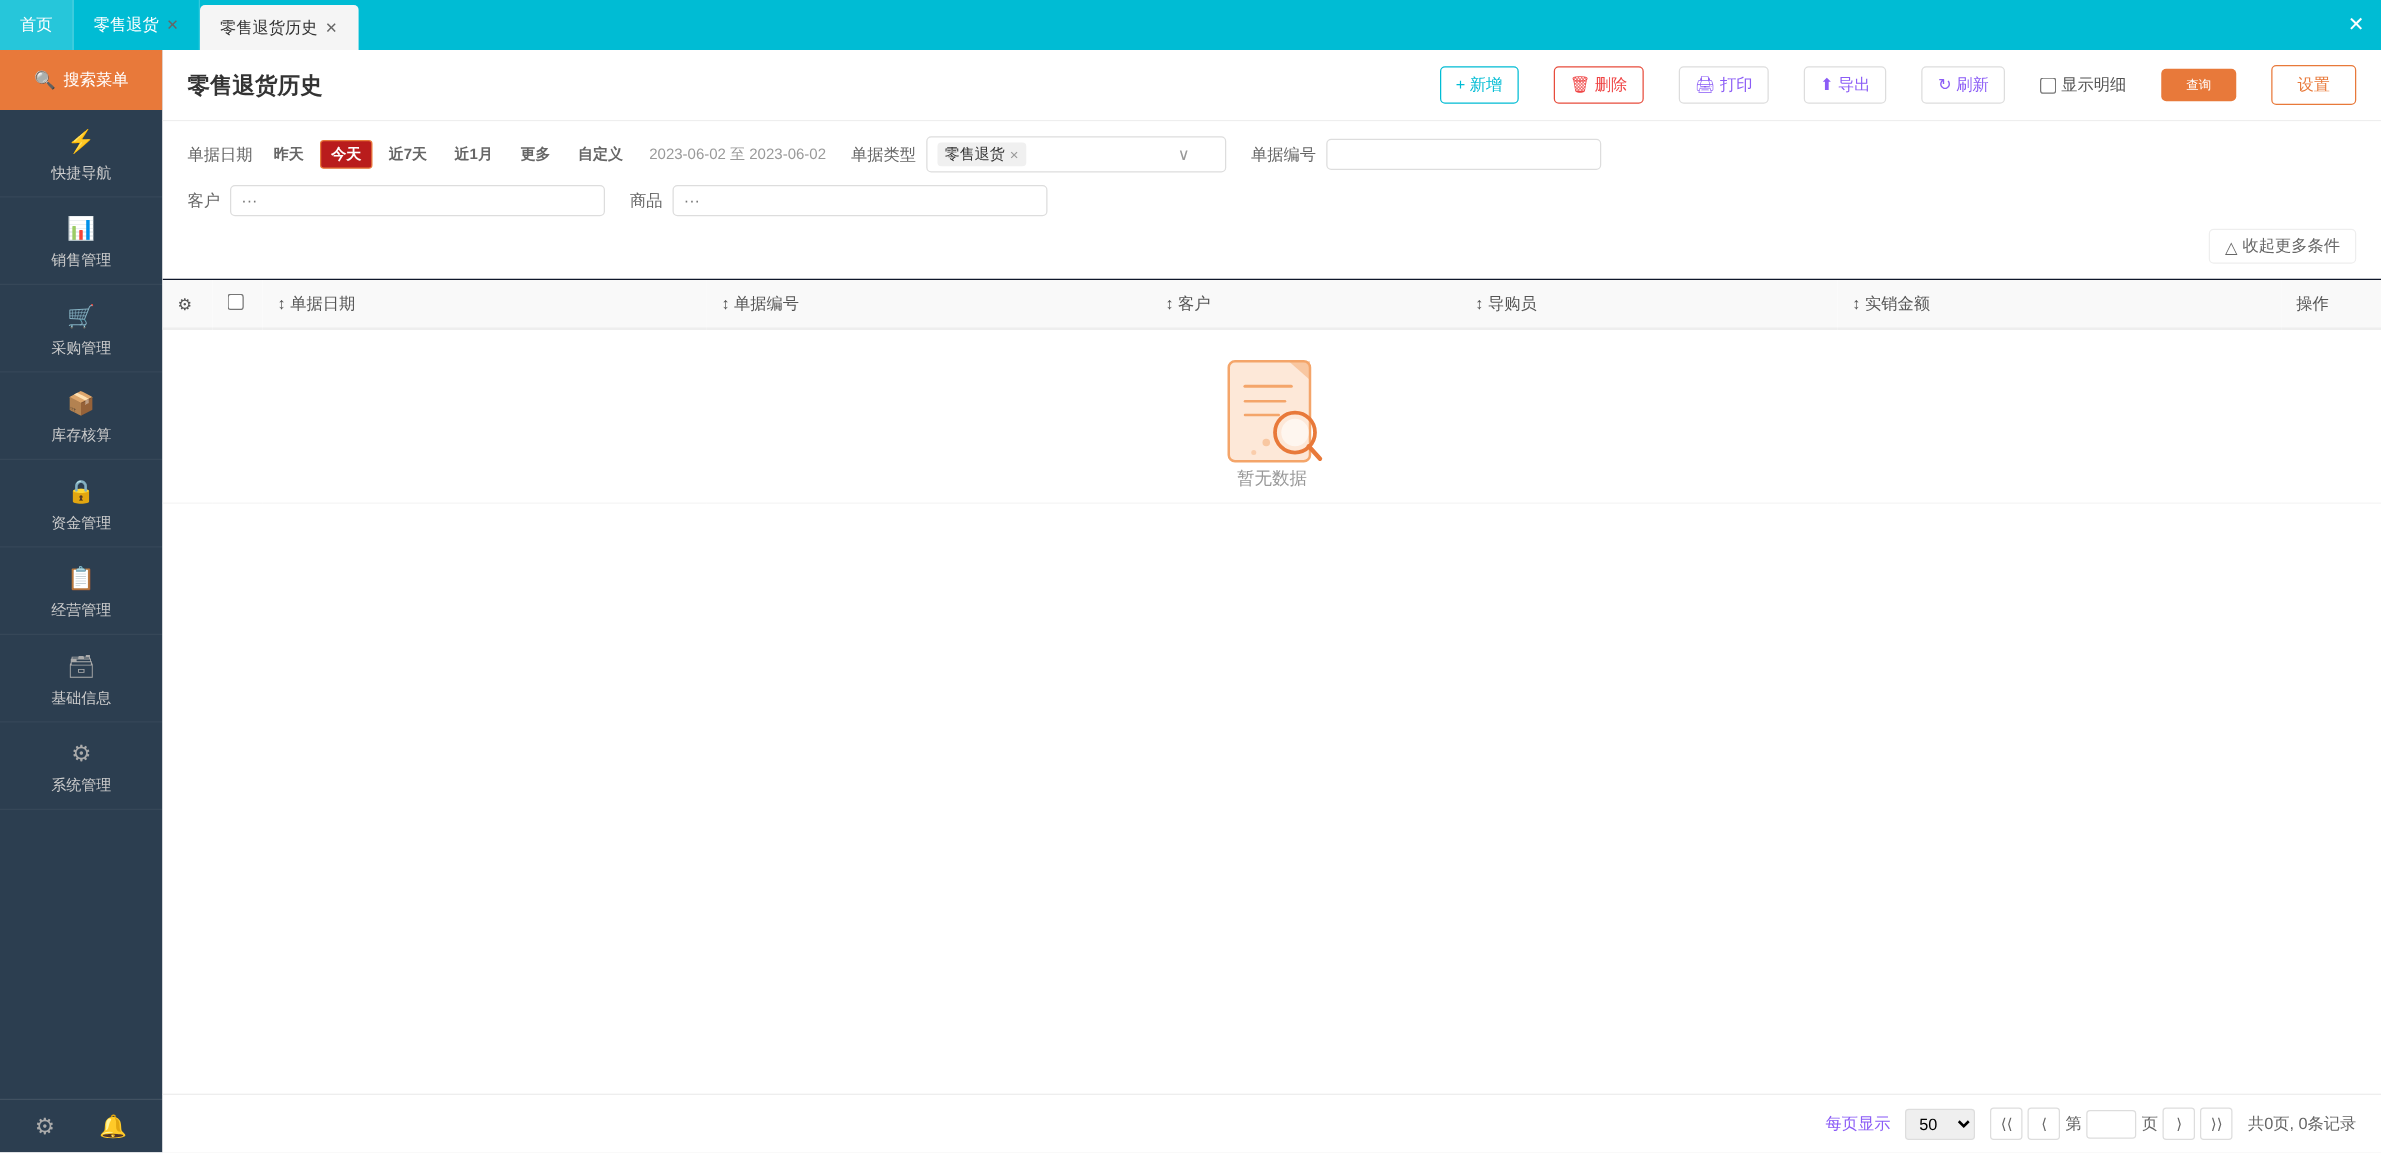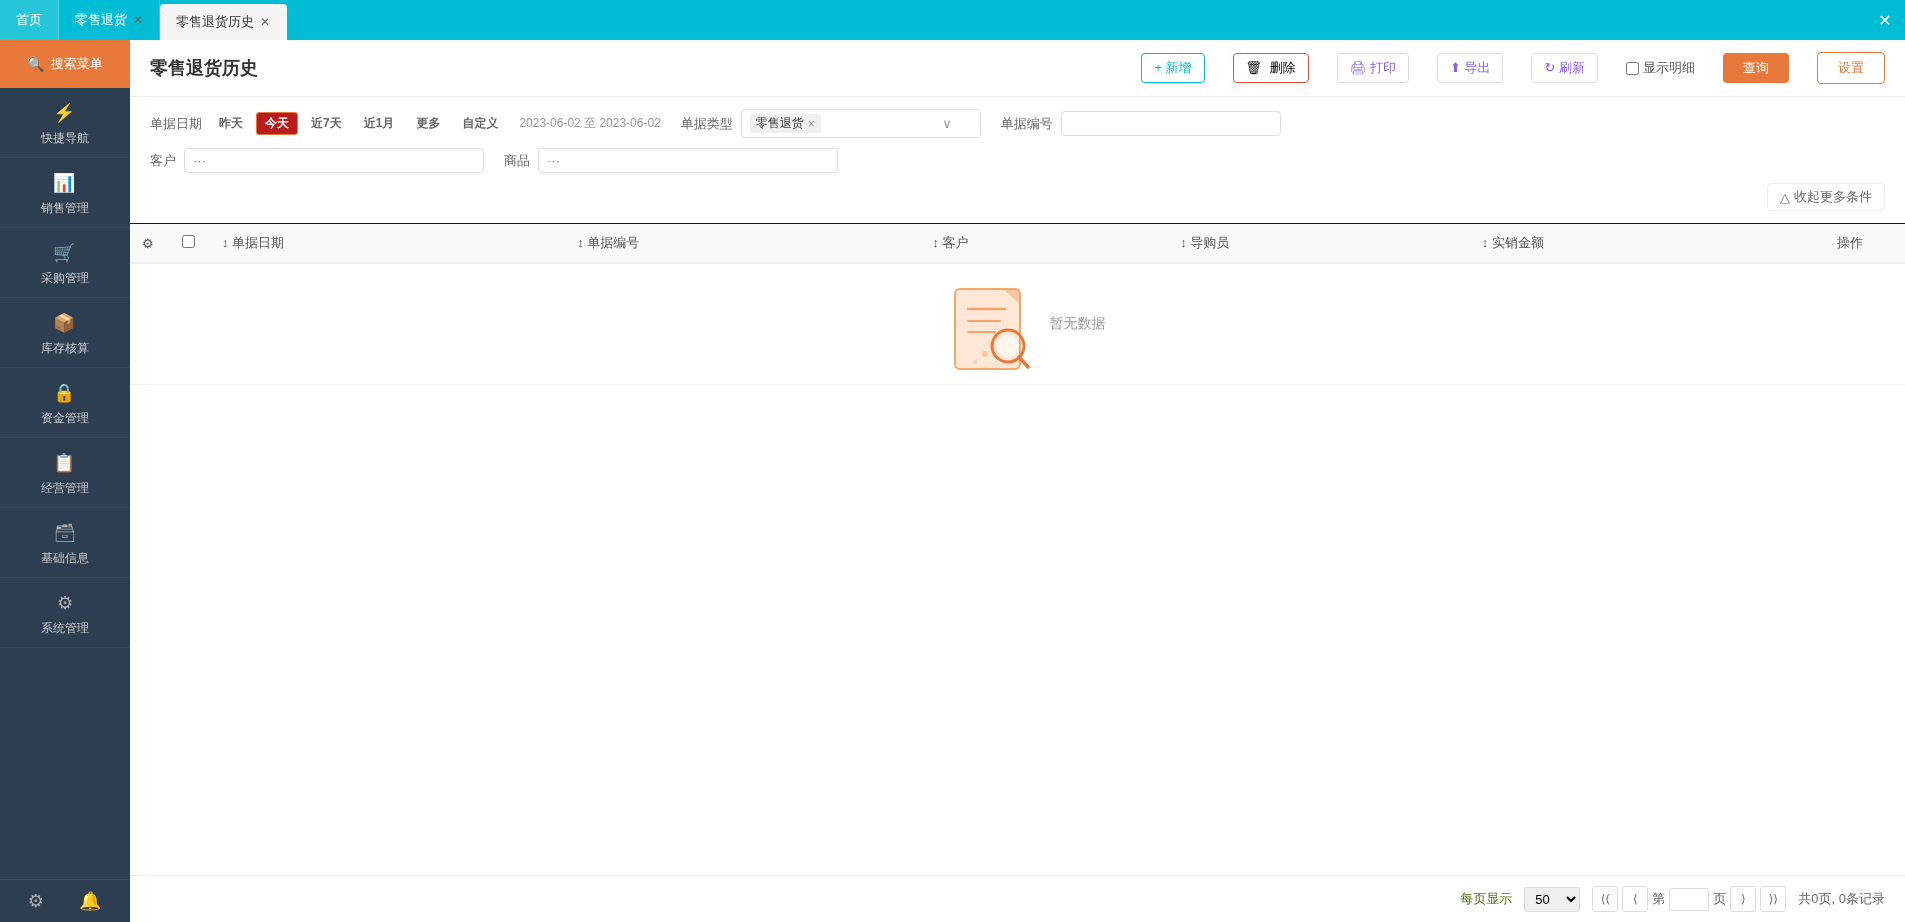--- a/index.html
+++ b/index.html
@@ -28,22 +28,22 @@
 
     
     .content { flex: 1; display: flex; flex-direction: column; background: #f5f5f5; overflow: hidden; }
 
     
     .page-header { background: white; padding: 12px 20px; display: flex; align-items: center; justify-content: space-between; border-bottom: 1px solid #eee; flex-shrink: 0; }
     .page-title { font-size: 18px; font-weight: 600; color: #333; }
     .header-actions { display: flex; align-items: center; gap: 28px; }
     .action-btn { display: flex; align-items: center; gap: 4px; padding: 5px 12px; border: 1px solid #ddd; border-radius: 4px; background: white; cursor: pointer; font-size: 13px; color: #8b5cf6; }
     .action-btn.new-btn { color: #00bcd4; border-color: #00bcd4; }
-    .action-btn.delete-btn { color: #000000; border-color: #e74c3c; font-family: Liberation Mono, monospace; }
-    .query-btn { background: #e8793a; color: white; border: none; padding: 6px 20px; border-radius: 4px; cursor: pointer; font-size: 13px; }
+    .action-btn.delete-btn { color: #ef4444; border-color: #e74c3c; }
+    .query-btn { background: #e8793a; color: white; border: none; padding: 6px 20px; border-radius: 4px; cursor: pointer; font-size: 10px; }
     .set-btn { background: white; color: #e8793a; border: 1px solid #e8793a; padding: 6px 20px; border-radius: 4px; cursor: pointer; font-size: 13px; }
     .display-check { display: flex; align-items: center; gap: 4px; font-size: 13px; color: #555; }
     .display-check input { cursor: pointer; }
 
     
     .filter-area { background: white; padding: 12px 20px; border-bottom: 1px solid #0f172a; flex-shrink: 0; }
     .filter-row { display: flex; align-items: center; gap: 20px; margin-bottom: 10px; flex-wrap: wrap; }
     .filter-group { display: flex; align-items: center; gap: 8px; }
     .filter-label { color: #666; font-size: 13px; white-space: nowrap; }
     .date-filter-btns { display: flex; gap: 4px; font-weight: bold; }
@@ -68,29 +68,29 @@
     .data-table th.sort-col { cursor: pointer; }
     .data-table td { padding: 10px 12px; border-bottom: 1px solid #f5f5f5; font-size: 13px; color: #333; }
     .th-settings { width: 40px; }
     .th-checkbox { width: 40px; text-align: center; }
     .th-amount { text-align: right; }
     .th-ops { width: 80px; }
     .empty-text { color: #999; font-size: 14px; }
 
     
     .table-footer { background: white; border-top: 1px solid #eee; padding: 10px 20px; display: flex; align-items: center; justify-content: flex-end; gap: 12px; flex-shrink: 0; }
-    .pagination-label { color: #4d7c0f; font-size: 13px; text-align: right; }
+    .pagination-label { color: #8b5cf6; font-size: 13px; text-align: right; }
     .page-size-select { border: 1px solid #ddd; border-radius: 3px; padding: 3px 6px; font-size: 13px; }
     .pagination-nav { display: flex; align-items: center; gap: 4px; }
     .page-nav-btn { width: 26px; height: 26px; border: 1px solid #ddd; border-radius: 3px; display: flex; align-items: center; justify-content: center; cursor: pointer; background: white; color: #666; font-size: 12px; }
     .page-input { border: 1px solid #ddd; border-radius: 3px; width: 40px; padding: 3px 6px; text-align: center; font-size: 13px; }
     .page-info { color: #666; font-size: 13px; }
 
     
-    .no-data-wrapper { flex: 1; display: flex; align-items: center; justify-content: center; }
+    .no-data-wrapper { flex: 1; display: flex; flex-direction: column; align-items: center; justify-content: center; }
 
     
     .empty-svg-wrap { width: 120px; height: 100px; }
   </style>
 </head>
 <body>
 
 <div class="top-bar">
   <div class="top-bar-tabs">
     <div class="tab-item tab-home">

